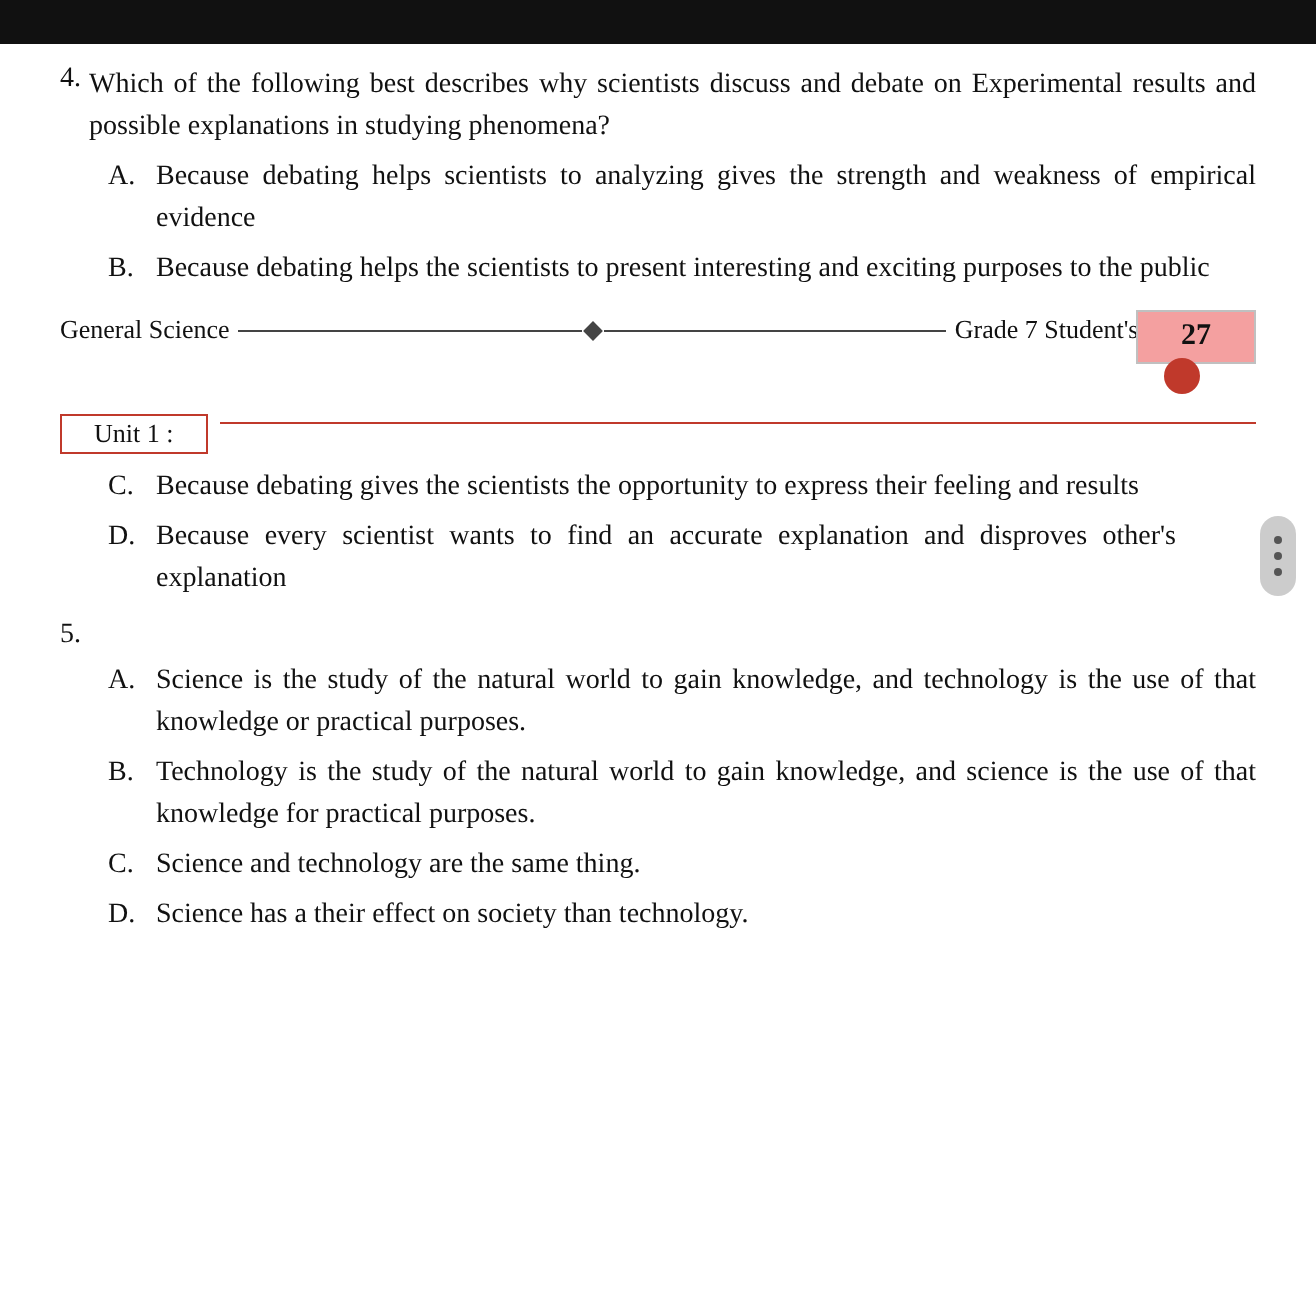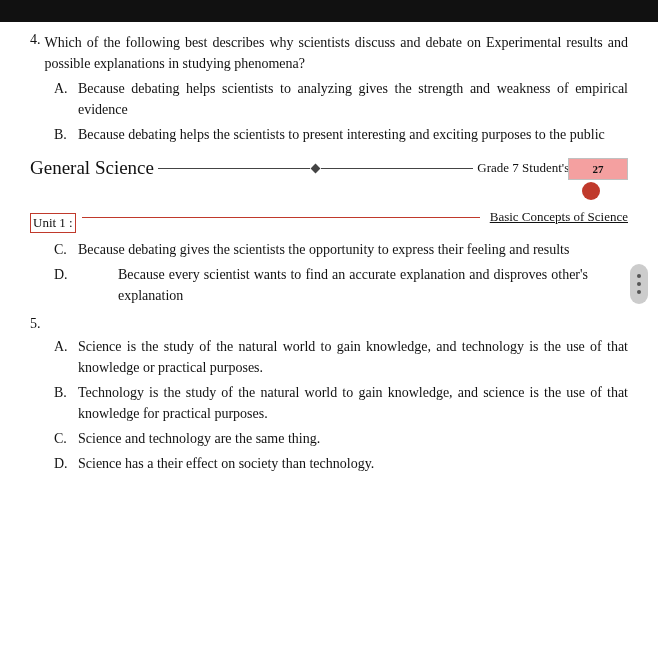--- a/index.html
+++ b/index.html
@@ -72,21 +72,21 @@
     }
 
     .divider-row {
       display: flex;
       align-items: center;
       margin: 12px 0 8px 0;
       position: relative;
     }
 
     .divider-label {
-      font-size: 19px;
+      font-size: 13px;
       white-space: nowrap;
       padding-right: 4px;
     }
 
     .divider-diamond {
       width: 7px;
       height: 7px;
       background: #444;
       transform: rotate(45deg);
       margin: 0 2px;
@@ -98,41 +98,41 @@
       padding-left: 4px;
     }
 
     .page-number-box {
       position: absolute;
       right: 0;
       top: -10px;
       background: #f4a0a0;
       border: 1px solid #c0c0c0;
       padding: 4px 4px;
-      font-size: 11px;
+      font-size: 15px;
       font-weight: bold;
       color: #111;
       min-width: 60px;
       text-align: center;
     }
 
     .red-circle {
       position: absolute;
       right: 28px;
       top: 14px;
       width: 18px;
       height: 18px;
       background: #c0392b;
       border-radius: 50%;
     }
 
     .unit-section {
       border: 1px solid #c0392b;
       display: inline-block;
-      padding: 1px 2px;
+      padding: 1px 16px;
       font-size: 13px;
       color: #111;
       margin-top: 14px;
       margin-bottom: 2px;
     }
 
     .unit-header-row {
       display: flex;
       align-items: center;
       margin-bottom: 4px;
@@ -213,35 +213,34 @@
           </div>
           <div class="red-circle"></div>
         </div>
       </div>
     </div>
 
     <div style="margin-top: 18px; margin-bottom: 4px;">
       <div class="unit-header-row">
         <span class="unit-section">Unit 1 :</span>
         <div class="unit-header-line"></div>
-        <span class="unit-header-right">Basic Concepts of Science</span>
       </div>
     </div>
 
     <div class="option-block">
       <div class="option-row">
         <span class="option-letter">C.</span>
         <span class="option-text">Because debating gives the scientists the opportunity to express their feeling and results</span>
       </div>
     </div>
 
     <div class="option-block" style="position:relative;">
       <div class="option-row">
         <span class="option-letter">D.</span>
-        <span class="option-text" style="padding-right: 40px; margin-left: 40px;">Because every scientist wants to find an accurate explanation and disproves other's explanation</span>
+        <span class="option-text" style="padding-right: 40px;">Because every scientist wants to find an accurate explanation and disproves other's explanation</span>
       </div>
 
       <div style="position:absolute; right:-20px; top:0;">
         <div class="dots-container">
           <div class="dot"></div>
           <div class="dot"></div>
           <div class="dot"></div>
         </div>
       </div>
     </div>

